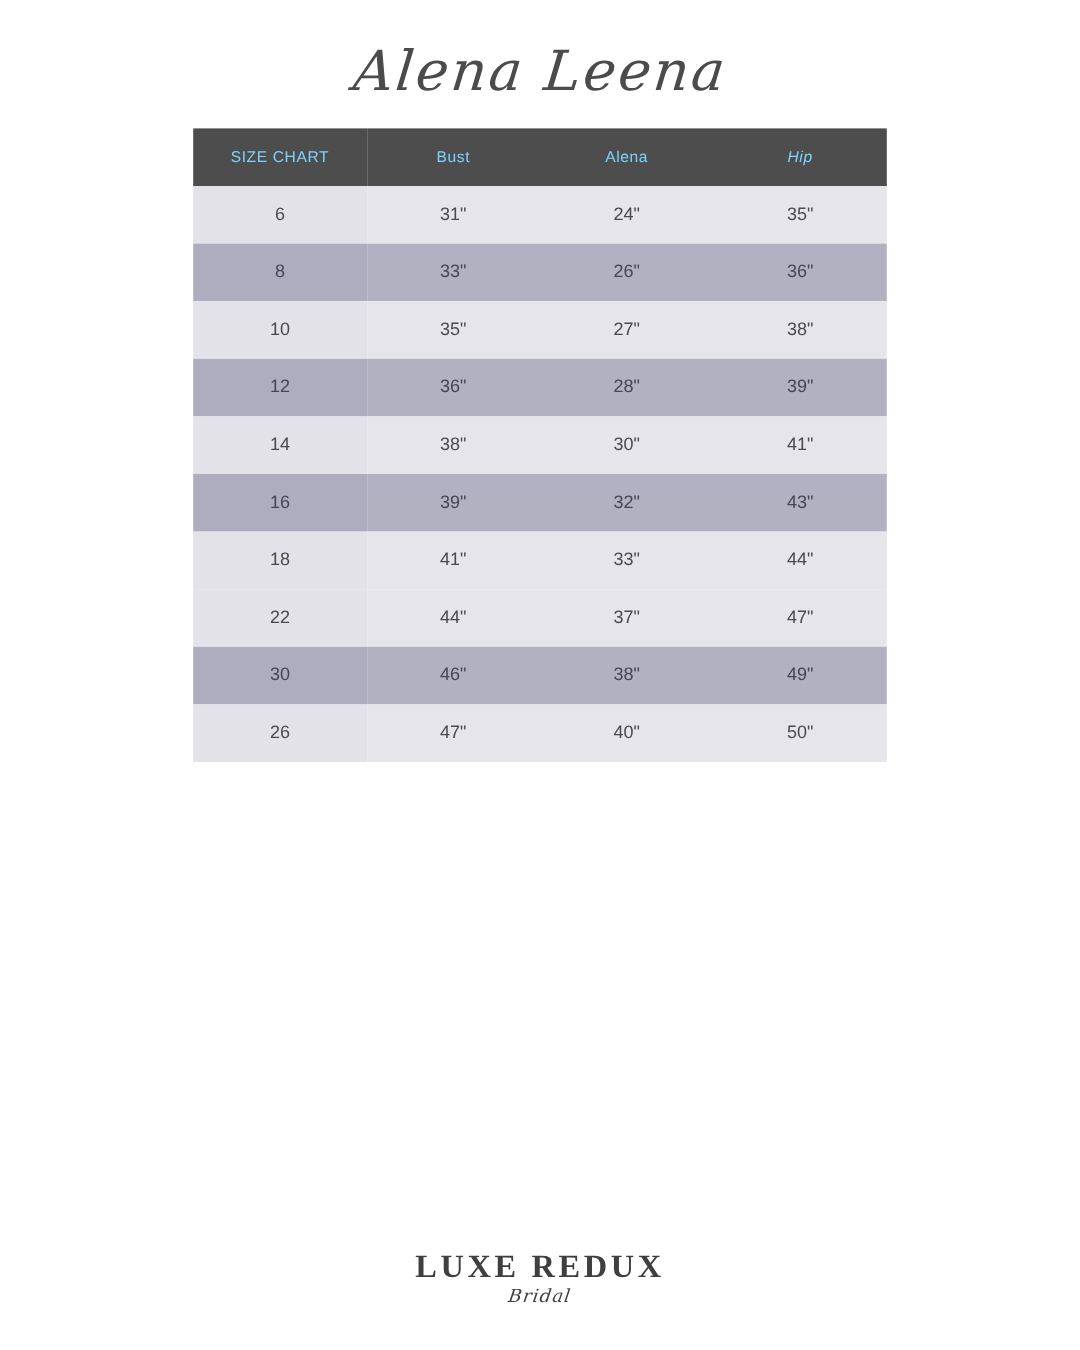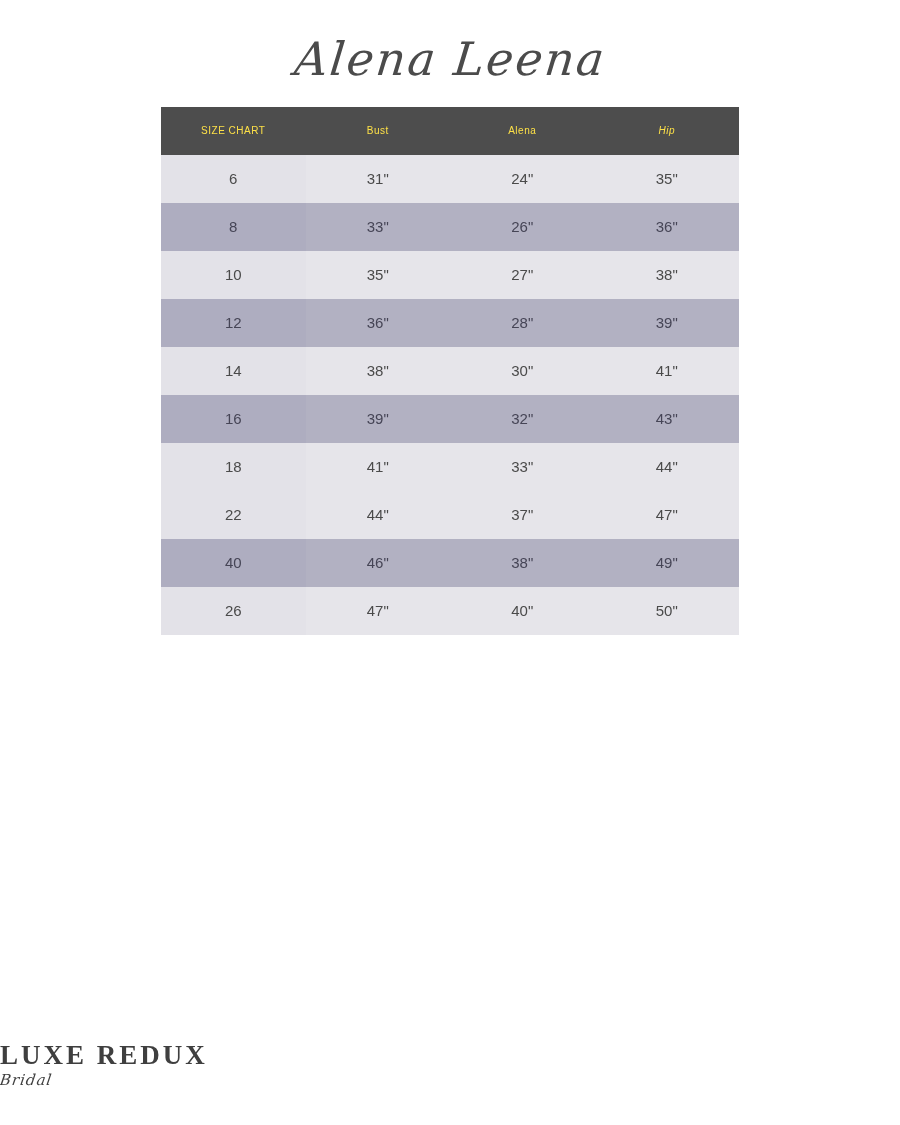--- a/index.html
+++ b/index.html
@@ -56,23 +56,23 @@
     text-align: center;
     font-size: 15px;
     font-weight: 400;
     padding: 0;
     height: 48px;
     vertical-align: middle;
     border: none;
   }
   table.size-chart thead th {
     background: #4d4d4d;
-    color: #fde047;
+    color: #7dd3fc;
     height: 48px;
-    font-size: 10px;
+    font-size: 13px;
     letter-spacing: 0.5px;
   }
   thead th.col-label {
     letter-spacing: 1.6px;
     font-size: 14px;
   }
   tbody tr.row-light td {
     background: #e6e5ea;
     color: #4a4a4a;
   }
@@ -103,21 +103,21 @@
     border-right: none;
     font-style: italic;
   }
 
   
   .footer {
     position: absolute;
     left: 0;
     right: 0;
     bottom: 36px;
-    text-align: left;
+    text-align: center;
   }
   .footer-main {
     font-family: "Liberation Serif", serif;
     font-size: 27px;
     letter-spacing: 3px;
     color: #3f3f3f;
     font-weight: 700;
     display: block;
     line-height: 1;
   }
@@ -194,21 +194,21 @@
           <td>33"</td>
           <td>44"</td>
         </tr>
         <tr class="row-light">
           <td class="first-col">22</td>
           <td>44"</td>
           <td>37"</td>
           <td>47"</td>
         </tr>
         <tr class="row-dark">
-          <td class="first-col">40</td>
+          <td class="first-col">30</td>
           <td>46"</td>
           <td>38"</td>
           <td>49"</td>
         </tr>
         <tr class="row-light">
           <td class="first-col">26</td>
           <td>47"</td>
           <td>40"</td>
           <td>50"</td>
         </tr>

